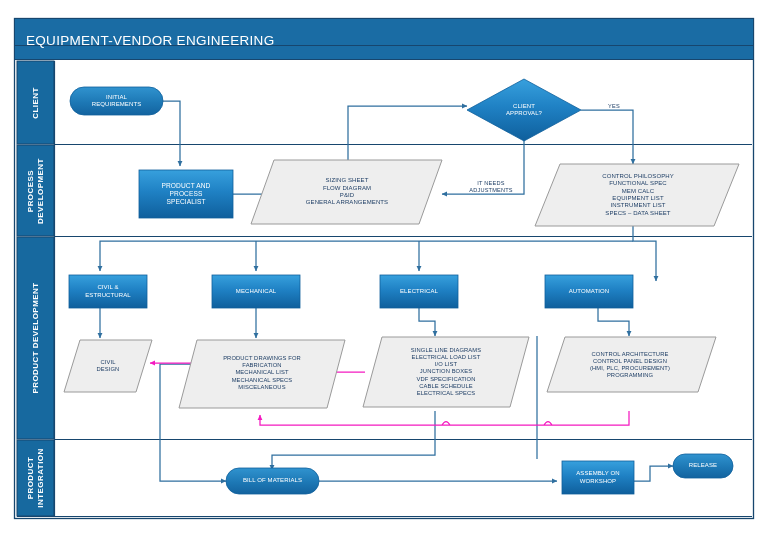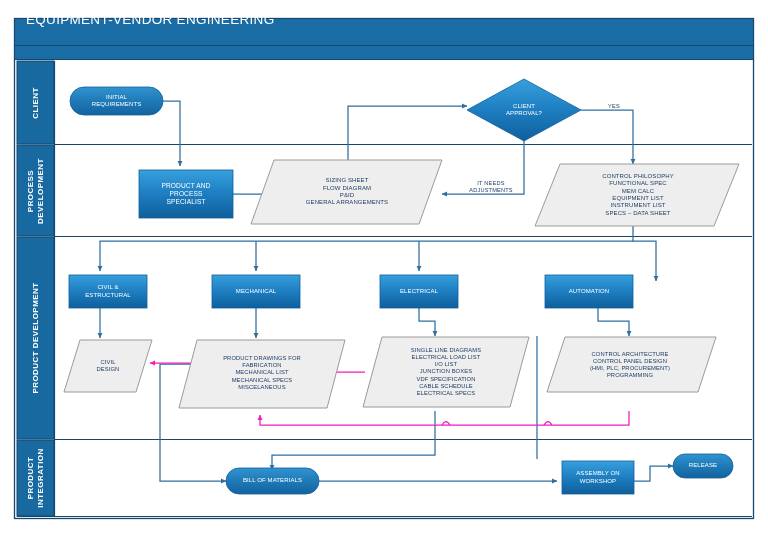--- a/index.html
+++ b/index.html
@@ -28,21 +28,21 @@
     display:flex;align-items:center;justify-content:center;
     text-align:center;
     font-size:8px;
     font-weight:bold;
     letter-spacing:0.45px;
     line-height:1.25;
     pointer-events:none;
   }
   .lane-label > span{display:block;transform:rotate(-90deg);white-space:nowrap;}
   #title-text{
-    position:absolute;left:26px;top:12px;
+    position:absolute;left:26px;top:33px;
     font-size:13.5px;color:#ffffff;letter-spacing:0.3px;
     white-space:nowrap;pointer-events:none;
   }
   .edge-label{
     position:absolute;font-size:5.6px;color:#1f3f66;
     text-align:center;line-height:1.25;letter-spacing:0.2px;
     pointer-events:none;white-space:nowrap;
   }
 </style>
 </head>

